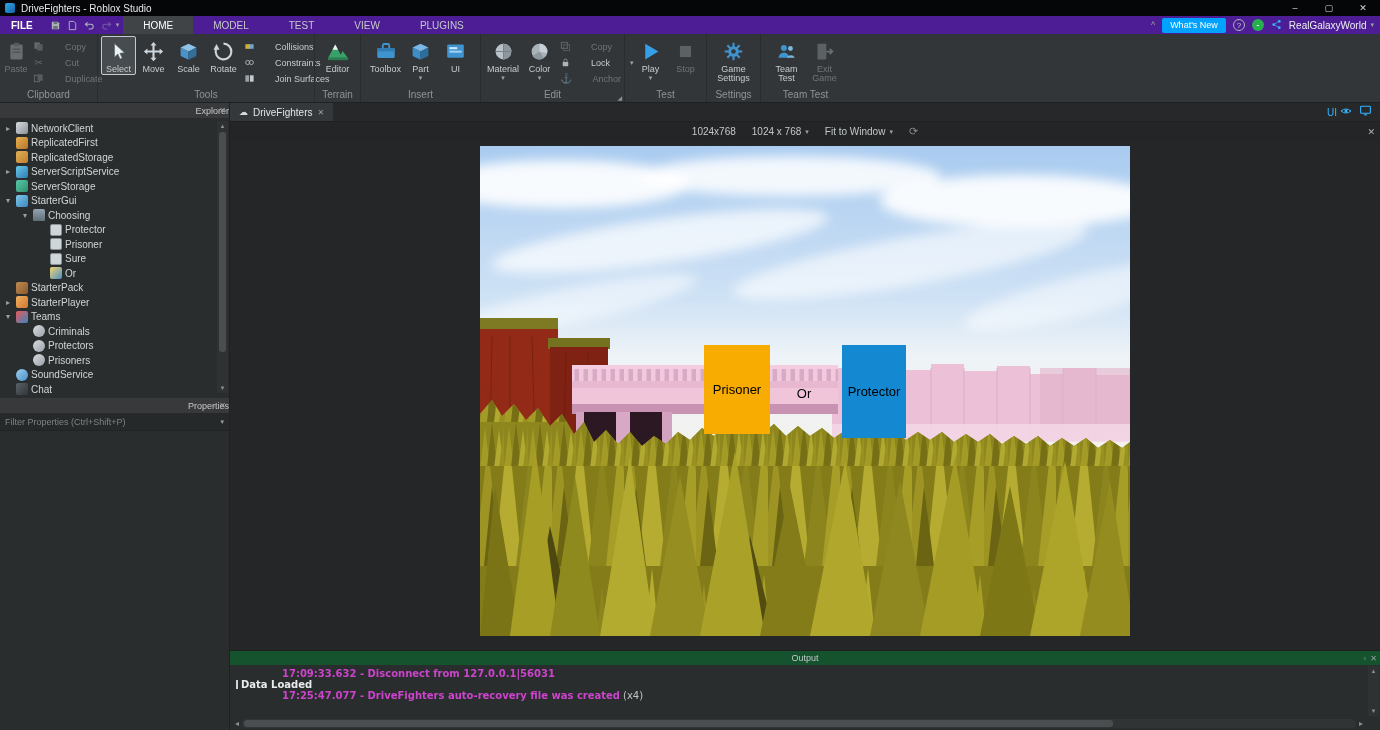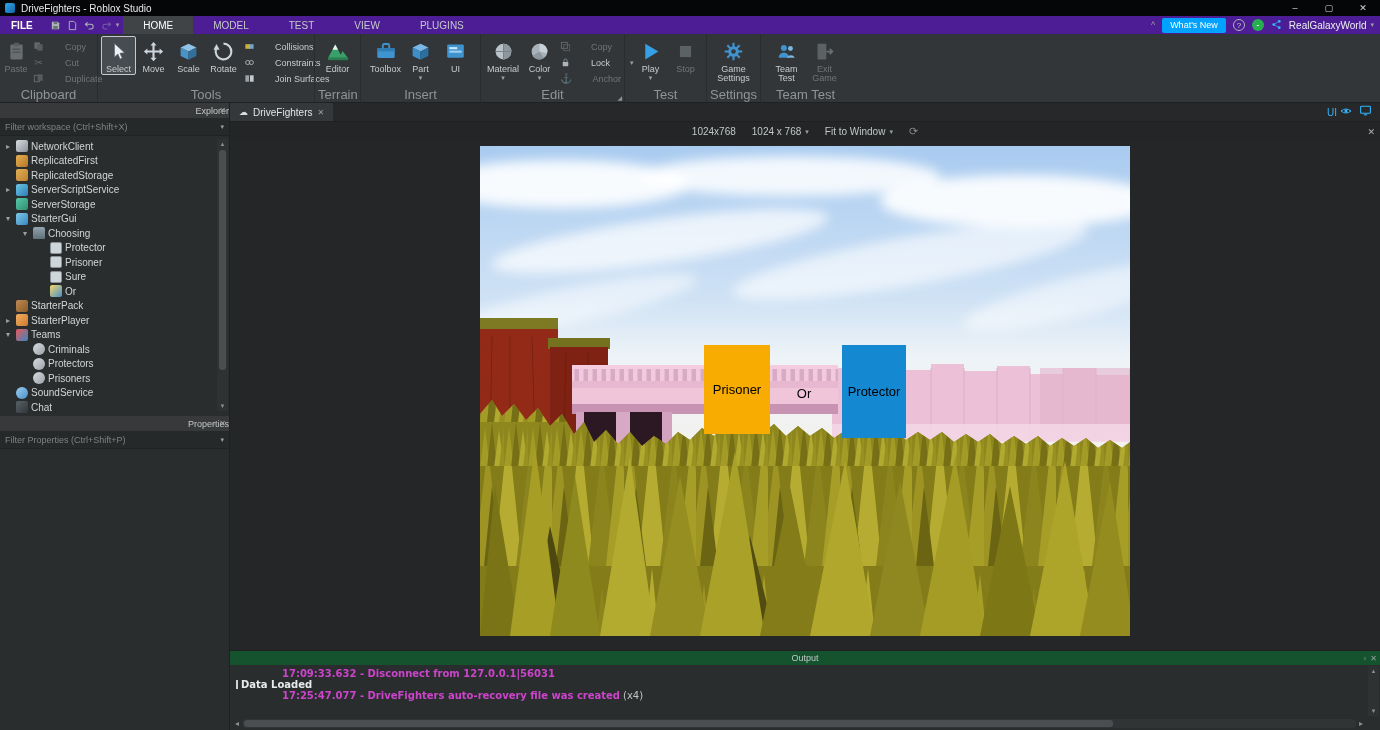--- a/index.html
+++ b/index.html
@@ -27,21 +27,21 @@
 .help-circle { border:1px solid #aeb3b5; color:#cdd1d2; }
 .green-circle { background:#27ae4f; color:#fff; font-weight:bold; line-height:0; }
 .account { color:#eceeee; display:flex; align-items:center; gap:4px; }
 .tiny-caret { font-size:7px; color:#9aa0a2; }
 
 
 .ribbon { position:absolute; left:0; top:34px; width:1380px; height:69px; background:#333638; border-bottom:1px solid #1e2021; display:flex; }
 .rgroup { height:100%; display:flex; flex-direction:column; padding:2px 3px 0; position:relative; }
 .rgroup + .rgroup { border-left:1px solid #2a2c2d; }
 .rbody { flex:1; display:flex; align-items:flex-start; }
-.rlabel { height:13px; text-align:center; font-size:13px; color:#8f9496; line-height:12px; }
+.rlabel { height:13px; text-align:center; font-size:10px; color:#8f9496; line-height:12px; }
 .bb { width:35px; display:flex; flex-direction:column; align-items:center; padding-top:2px; font-size:9px; color:#c9cccd; border:1px solid transparent; border-radius:2px; }
 .bb .bicon { width:24px; height:24px; display:flex; align-items:center; justify-content:center; }
 .bb .blabel { text-align:center; line-height:9px; margin-top:2px; }
 .bb.sel { background:#464c4f; border-color:#c3c9cc; }
 .caret { font-size:7px; color:#9aa0a2; line-height:7px; }
 .disabled { opacity:.4; }
 .smallstack { display:flex; flex-direction:column; justify-content:flex-start; gap:1px; padding-top:3px; }
 .sbtn { display:flex; align-items:center; gap:20px; font-size:9px; color:#c9cccd; height:15px; padding:0 3px; white-space:nowrap; }
 .sicon { width:13px; height:13px; display:inline-flex; align-items:center; justify-content:center; font-size:10px; color:#aeb5ba; }
 .launcher { position:absolute; right:2px; bottom:1px; font-size:6px; color:#8f9496; }
@@ -478,24 +478,20 @@
 
 </div>
 
 <div class="leftpanel">
   <div class="panel-header">
     <span>Explorer</span>
     <span class="ph-icons">
         <span>▫</span>
         <span>✕</span>
       </span>
-  </div>
-  <div class="filterbox">
-    <input type="text" placeholder="Filter workspace (Ctrl+Shift+X)" style="">
-    <span class="tiny-caret">▾</span>
   </div>
   <div class="tree">
     <div class="trow">
         <span class="arrow">▸</span>
         <span class="ticon i-network"></span>
         <span>NetworkClient</span>
       </div>
     <div class="trow">
         <span class="arrow"></span>
         <span class="ticon i-repfirst"></span>

